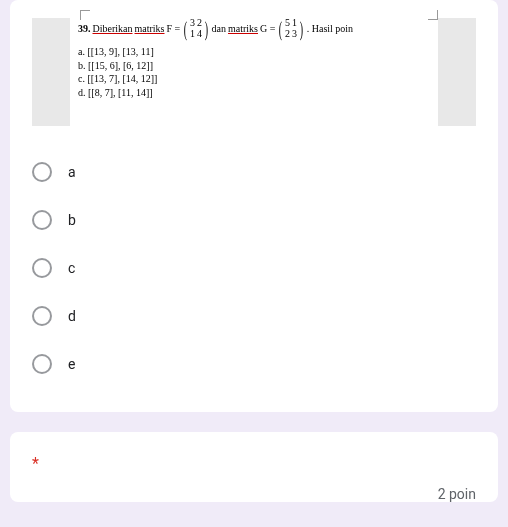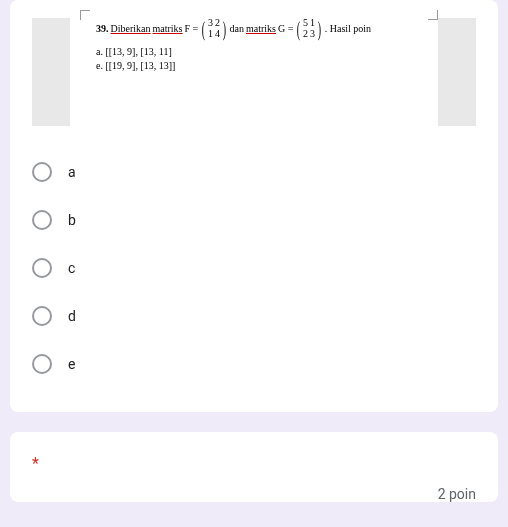--- a/index.html
+++ b/index.html
@@ -23,21 +23,21 @@
     gap: 0;
     position: relative;
   }
   .gray-block {
     background: #e8e8e8;
     width: 38px;
     height: 108px;
   }
   .qimg-content {
     flex: 1;
-    padding: 0 26px;
+    padding: 0 8px;
     font-family: "Times New Roman", serif;
     font-size: 10px;
     color: #000;
     line-height: 1.35;
   }
   .qline1 { display: flex; align-items: center; flex-wrap: wrap; gap: 2px; }
   .u { text-decoration: underline; text-decoration-color: #c00; }
   .matrix {
     display: inline-flex;
     align-items: center;
@@ -136,21 +136,23 @@
           <span class="mcol">
               <span>1</span>
               <span>3</span>
             </span>
           <span class="paren">)</span>
         </span>
         <span>. Hasil poin</span>
       </div>
       <div class="opts-img">
         <div>a.  [[13, 9], [13, 11]</div>
-        <div>e.  [[19, 9], [13, 13]]</div>
+        <div>b.  [[15, 6], [6, 12]]</div>
+        <div>c.  [[13, 7], [14, 12]]</div>
+        <div>d.  [[8, 7], [11, 14]]</div>
       </div>
     </div>
     <div class="gray-block"></div>
   </div>
 
   <div class="options">
     <div class="option-row">
       <span class="radio"></span>
       <span class="option-label">a</span>
     </div>

